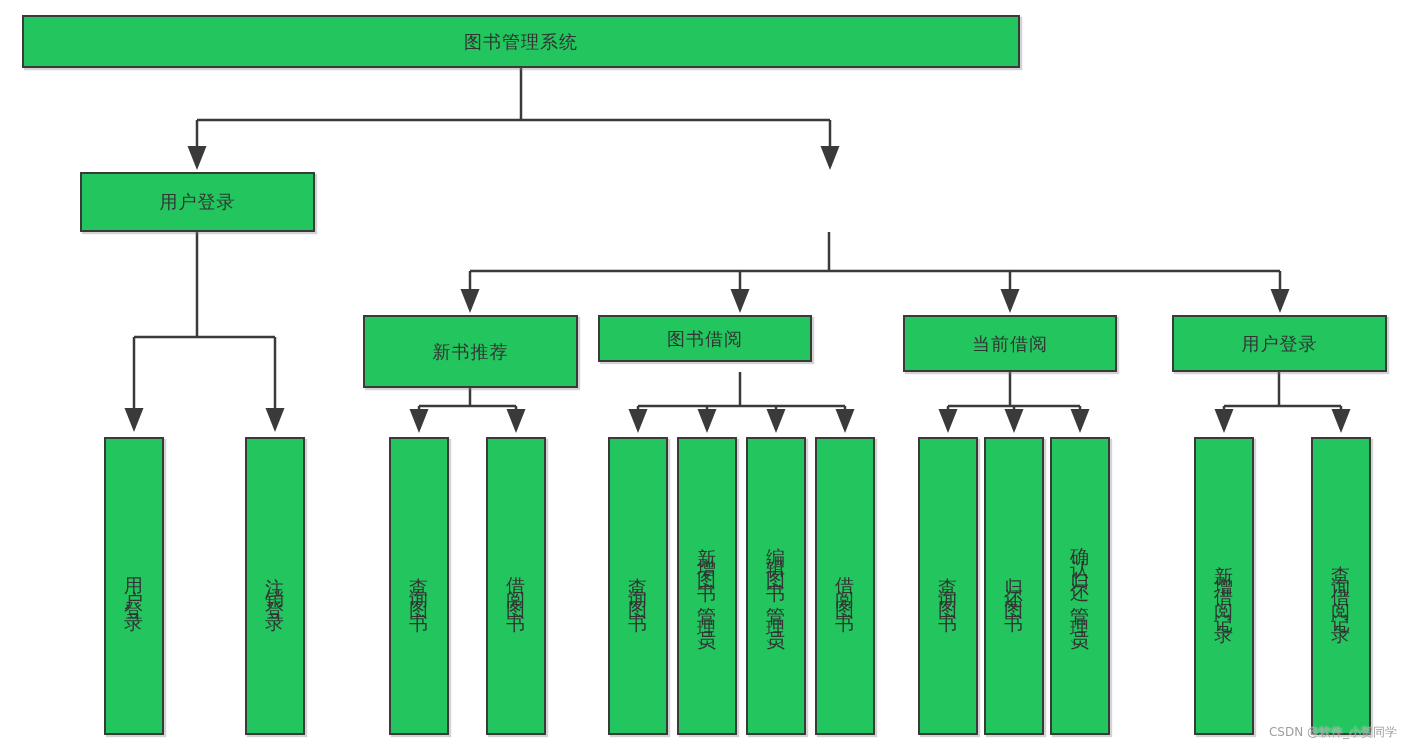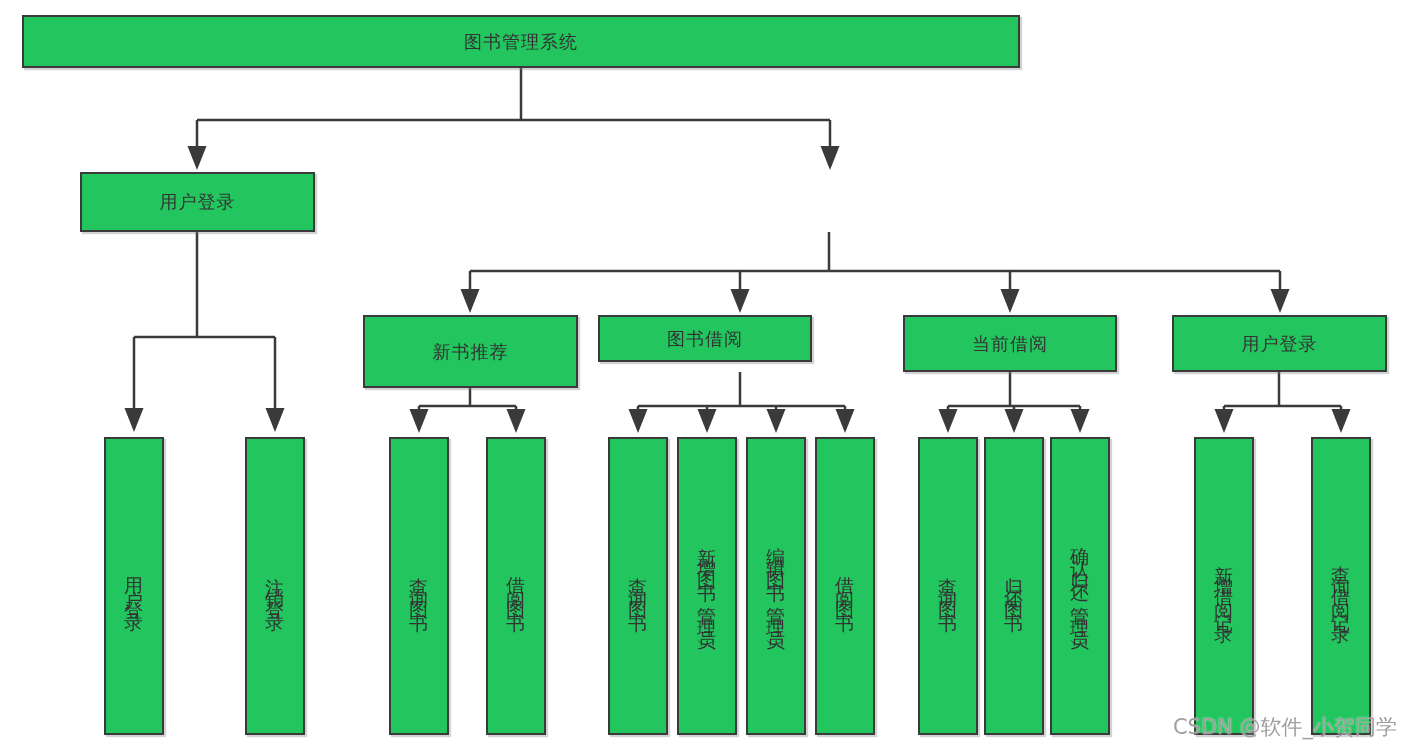--- a/index.html
+++ b/index.html
@@ -33,21 +33,21 @@
     font-size:19px;
     letter-spacing:12px;
     line-height:1;
     white-space:nowrap;
   }
   .watermark{
     position:absolute;
     right:8px;
     bottom:6px;
     z-index:5;
-    font-size:21px;
+    font-size:12px;
     color:#9e9e9e;
     text-shadow:0 0 2px rgba(255,255,255,0.8);
     white-space:nowrap;
   }
 </style>
 </head>
 <body>
 
 <div id="canvas">
 

